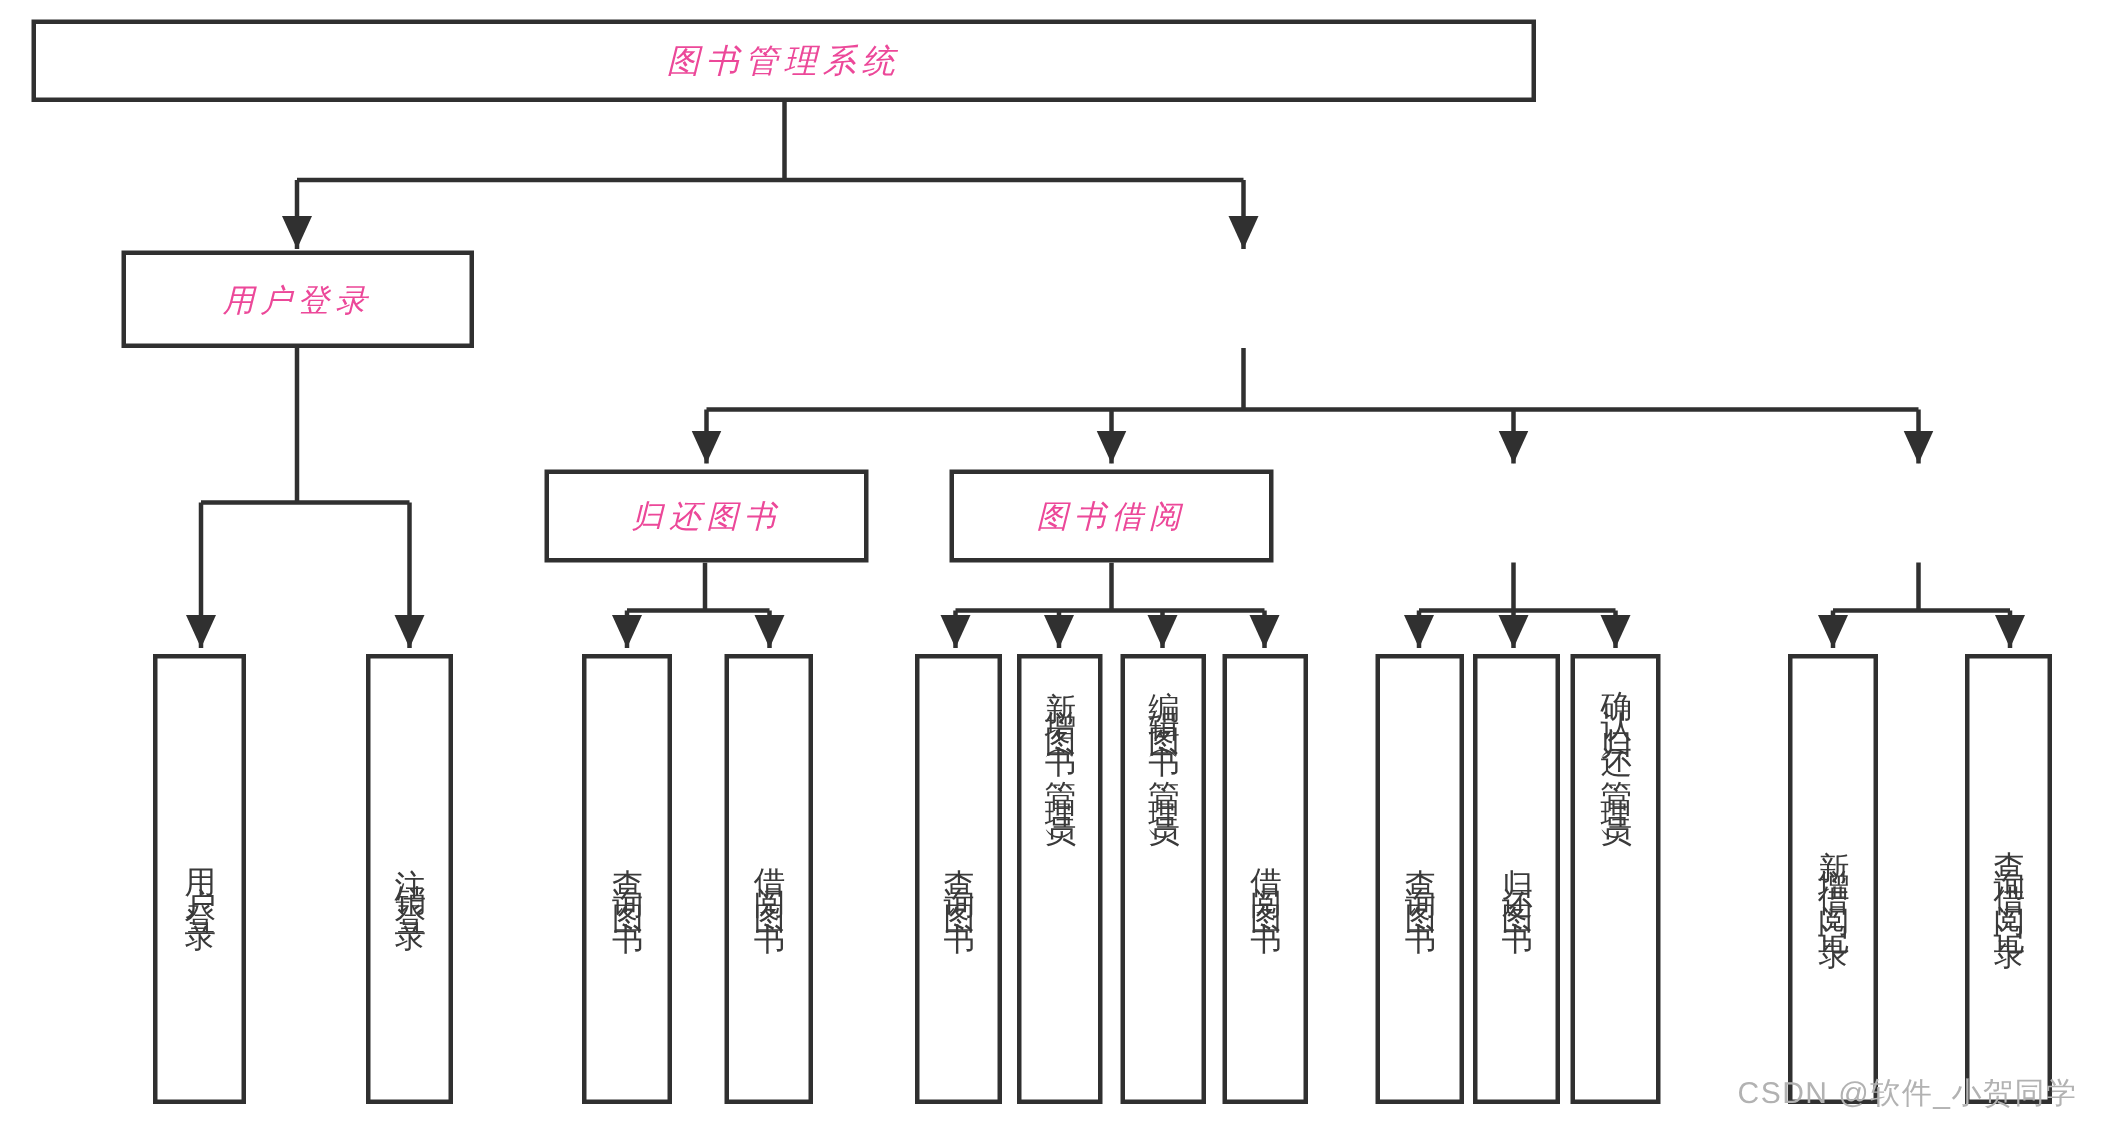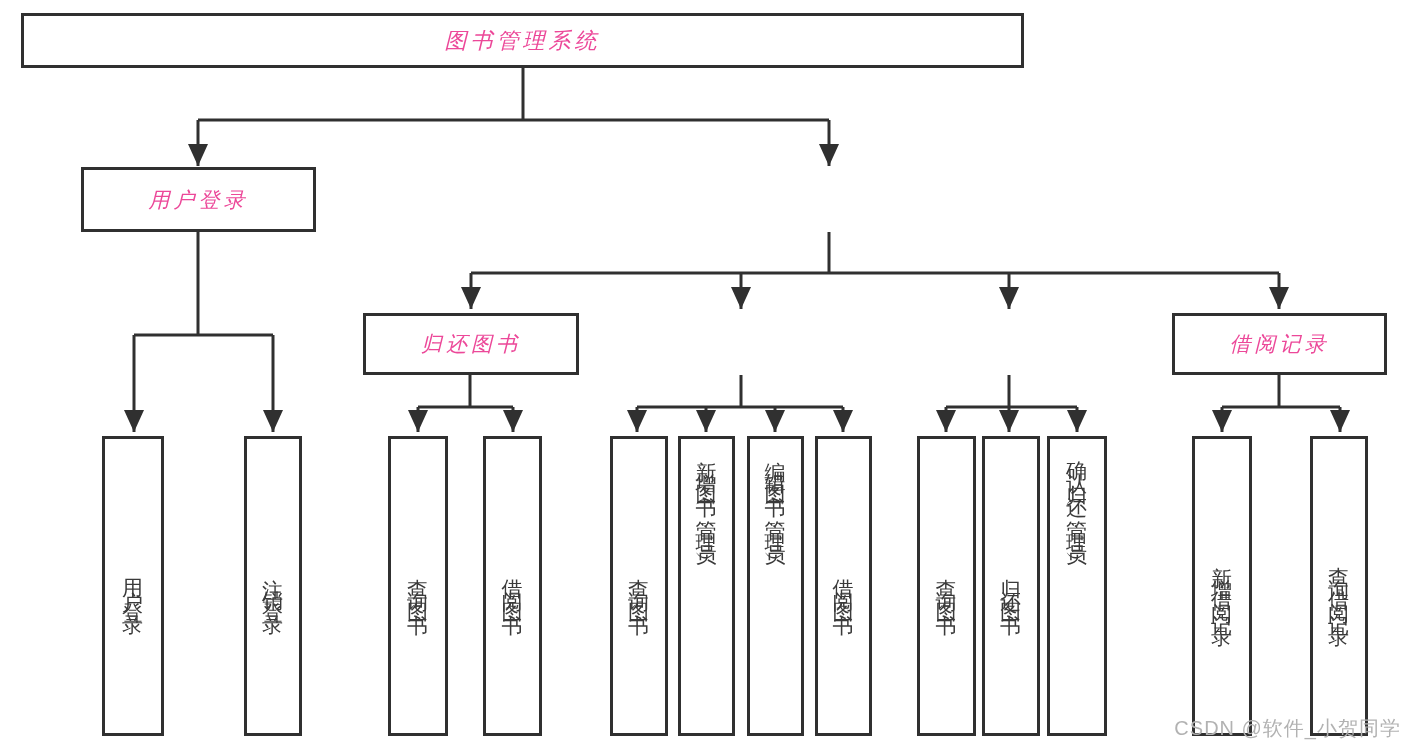--- a/index.html
+++ b/index.html
@@ -19,21 +19,21 @@
     position:absolute; box-sizing:border-box;
     border:3px solid #303030; background:#ffffff;
     display:flex; align-items:center; justify-content:center;
   }
   .leaf span {
     writing-mode:vertical-rl; text-orientation:mixed;
     color:#3a3a3a; font-size:21px; letter-spacing:12px; line-height:1;
   }
   .leaf.top { align-items:flex-start; padding-top:5px; }
   .watermark {
-    position:absolute; right:4px; bottom:5px; z-index:5;
+    position:absolute; right:20px; bottom:5px; z-index:5;
     color:#b2b2b2; font-size:20px; letter-spacing:1px; white-space:nowrap;
   }
 </style>
 </head>
 <body>
 
 <div class="canvas">
 
   <svg class="connector-layer" width="1405" height="747" viewBox="0 0 1405 747" xmlns="http://www.w3.org/2000/svg">
     <defs>
@@ -82,22 +82,22 @@
     <span>图书管理系统</span>
   </div>
 
   <div class="node" style="left:81px; top:167px; width:235px; height:65px;">
     <span>用户登录</span>
   </div>
 
   <div class="node" style="left:363px; top:313px; width:216px; height:62px;">
     <span>归还图书</span>
   </div>
-  <div class="node" style="left:1172px; top:313px; width:215px; height:62px;">
-    <span>借阅记录</span>
+  <div class="node" style="left:633px; top:313px; width:216px; height:62px;">
+    <span>图书借阅</span>
   </div>
 
   <div class="leaf" style="left:102px; top:436px; width:62px; height:300px;">
     <span>用户登录</span>
   </div>
   <div class="leaf" style="left:244px; top:436px; width:58px; height:300px;">
     <span>注销登录</span>
   </div>
 
   <div class="leaf" style="left:388px; top:436px; width:60px; height:300px;">

